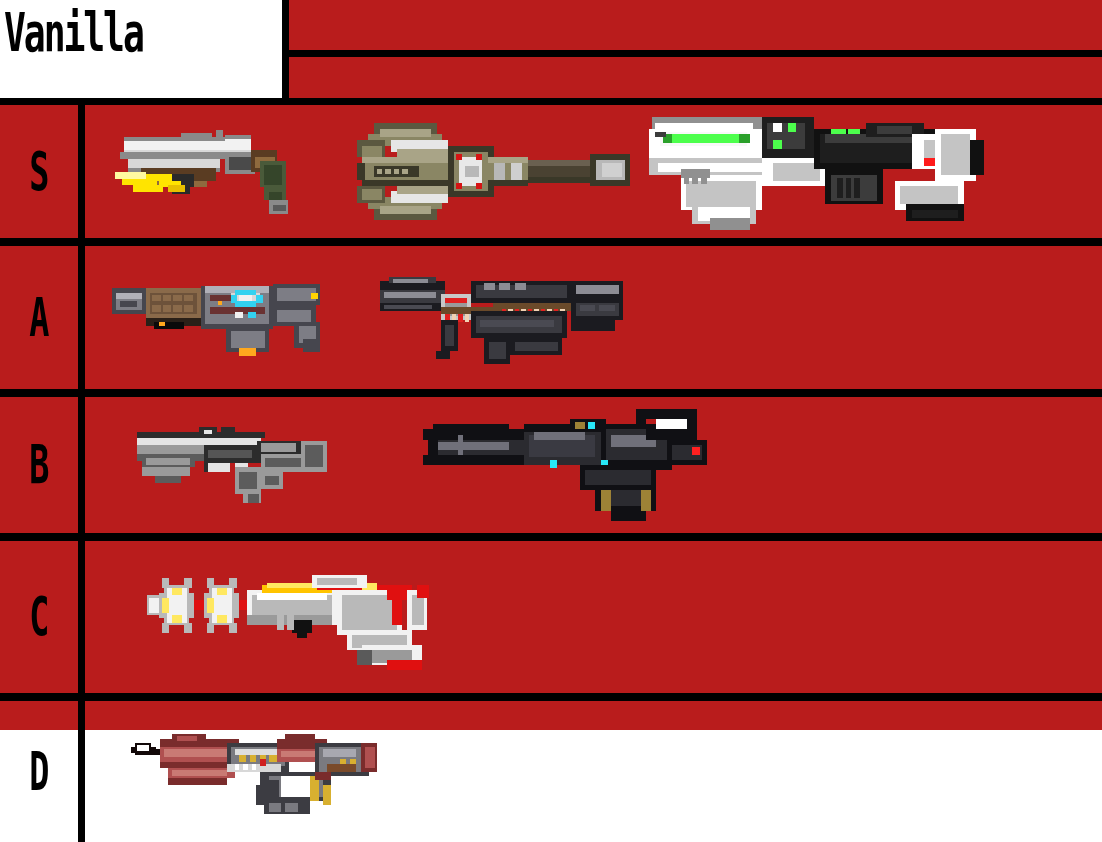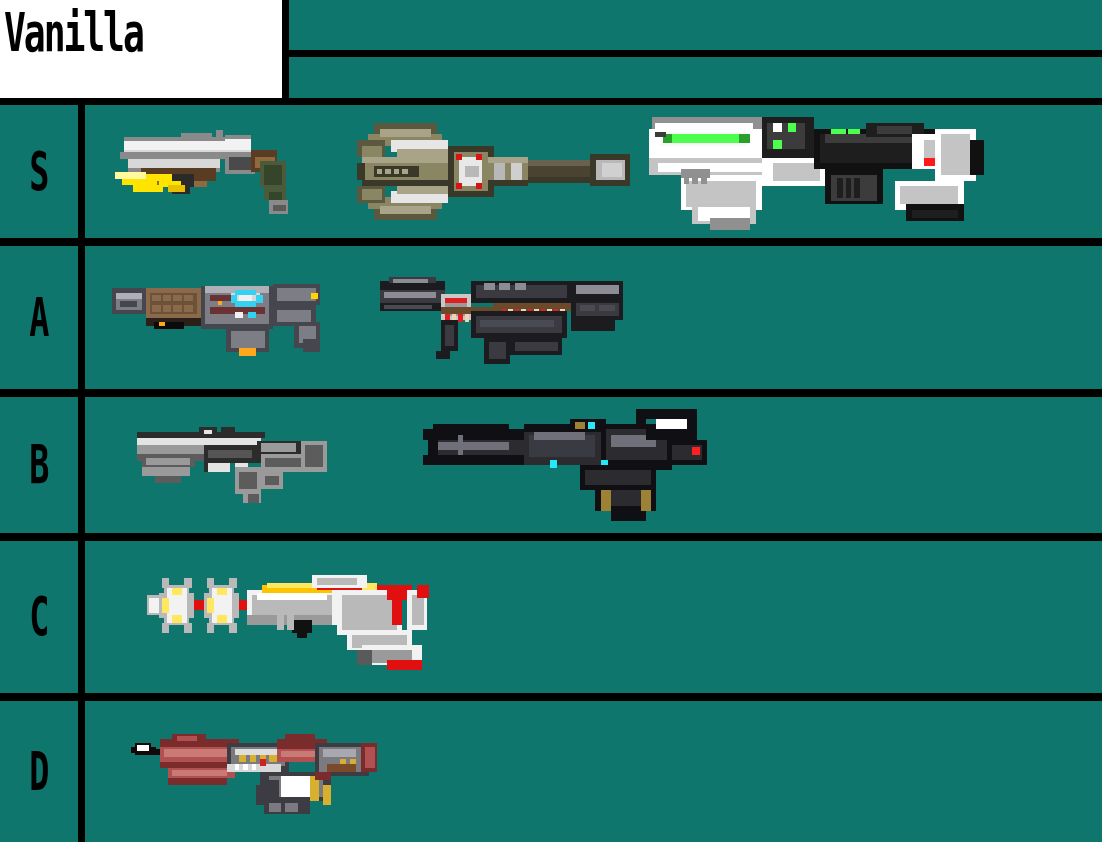--- a/index.html
+++ b/index.html
@@ -1,21 +1,21 @@
 <!DOCTYPE html>
 <html><head>
 <meta charset="utf-8">
 <style>
   html,body{margin:0;padding:0;background:#ffffff;}
   body{
     width:1102px;height:842px;overflow:hidden;
     font-family:"DejaVu Sans Mono", monospace;
     -webkit-font-smoothing:none;
   }
-  #sheet{position:relative;width:1102px;height:842px;background:#0f766e;}
+  #sheet{position:relative;width:1102px;height:730px;background:#b91c1c;}
 
   
   .hdr-box{
     position:absolute;left:0;top:0;width:282px;height:98px;background:#fff;
   }
   .hdr-title{
     position:absolute;left:4px;top:6px;
     font-family:"DejaVu Sans Mono", monospace;
     font-size:52px;line-height:52px;font-weight:700;
     color:#000; letter-spacing:-3px;

